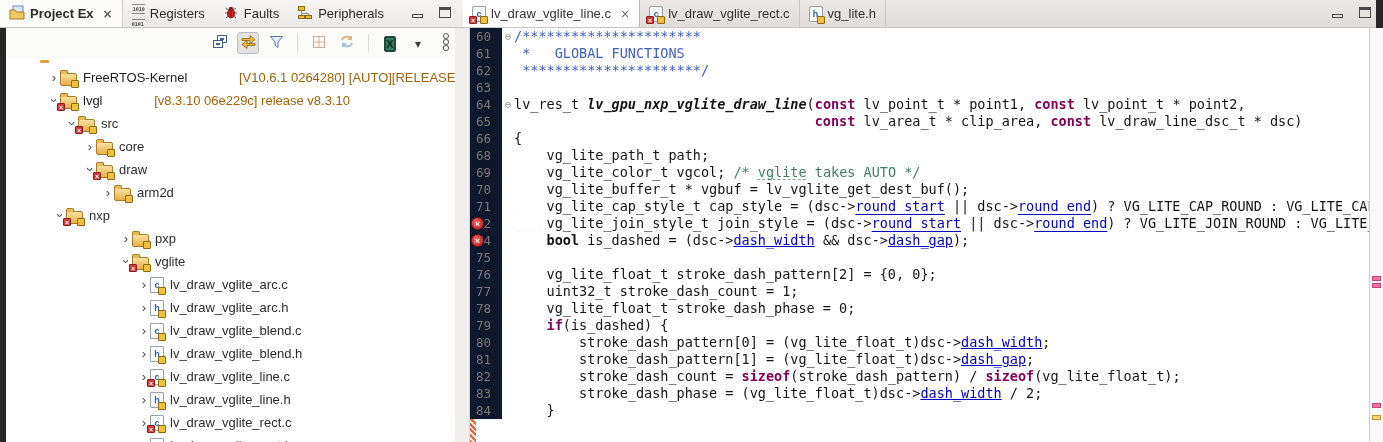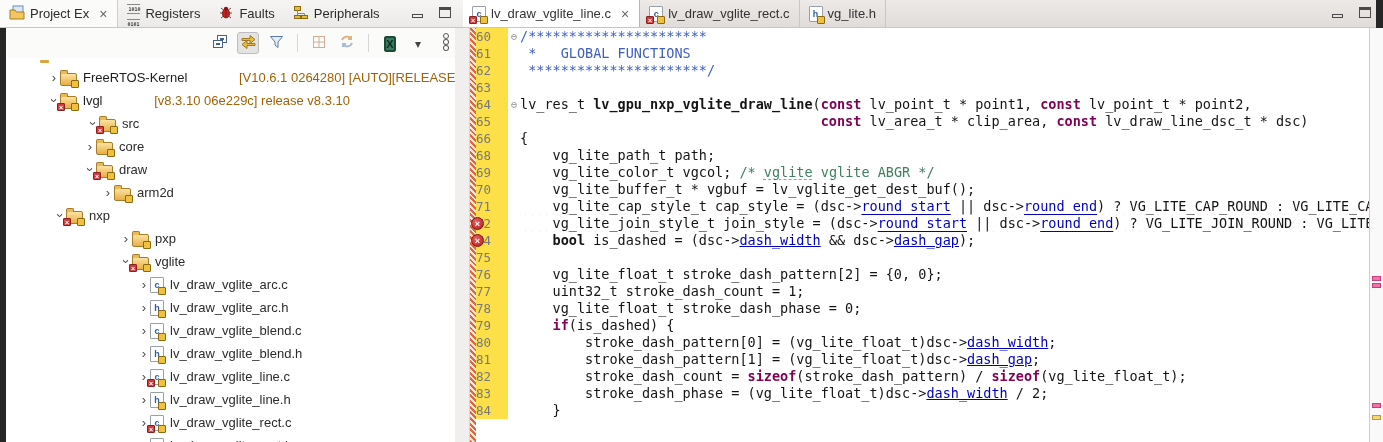--- a/index.html
+++ b/index.html
@@ -8,21 +8,21 @@
        background:#fff;}
   
   .dark-strip{position:absolute;background:#262626;}
   #left-dark{left:0;top:28px;width:6px;height:414px;}
   #right-dark{right:0;top:0;width:7px;height:28px;}
   .tabbar{position:absolute;top:0;height:28px;background:linear-gradient(#f6f5f4,#ebeae8);
           border-bottom:1px solid #c9c7c5;display:flex;align-items:stretch;box-sizing:border-box;}
   #left-tabbar{left:0;width:463px;}
   #editor-tabbar{left:463px;width:920px;background:linear-gradient(#ece9e7,#dfdcda);}
   .vtab,.etab{display:flex;align-items:center;gap:5px;padding:0 9px;cursor:default;white-space:nowrap;}
-  .vtab.active{background:#fbfbfa;border-right:1px solid #cfcdcb;font-weight:normal;}
+  .vtab.active{background:#fbfbfa;border-right:1px solid #cfcdcb;font-weight:bold;}
   .etab{border-right:1px solid #c9c6c4;color:#333;}
   .etab.active{background:#ffffff;border-right:1px solid #b9b6b4;}
   .tab-close{color:#666;font-size:14px;line-height:14px;padding:0 1px;margin-left:4px;}
   .winbtns{margin-left:auto;display:flex;align-items:center;gap:16px;padding-right:12px;}
   .min-glyph{display:inline-block;width:11px;height:4px;border:1px solid #4a4a4a;box-sizing:border-box;}
   .max-glyph{display:inline-block;width:12px;height:11px;border:1px solid #4a4a4a;border-top-width:3px;box-sizing:border-box;}
   
   #left-toolbar{position:absolute;left:7px;top:28px;width:456px;height:30px;background:#fbfbfa;
      display:flex;align-items:center;justify-content:flex-end;gap:6px;padding-right:6px;box-sizing:border-box;}
   .tbtn{width:22px;height:22px;display:flex;align-items:center;justify-content:center;border-radius:3px;}
@@ -49,34 +49,34 @@
      border:1px solid #8a6a10;border-radius:1px;}
   .bdg-err{position:absolute;left:-4px;bottom:-3px;width:8px;height:8px;background:#d03a3a;
      border:1px solid #8e1f1f;border-radius:1px;color:#fff;font:bold 7px/8px "Liberation Sans",sans-serif;text-align:center;box-sizing:border-box;}
   
   #sash{position:absolute;left:455px;top:28px;width:15px;height:414px;background:#f0efee;border-right:1px solid #d8d6d4;box-sizing:border-box;}
   #code-pane{position:absolute;left:470px;top:28px;width:899px;height:414px;overflow:hidden;background:#fff;
      font-family:"DejaVu Sans Mono","Liberation Mono",monospace;font-size:13.5px;line-height:17px;}
   #diff-strip{position:absolute;left:0;top:0;width:6px;height:414px;
      background:repeating-linear-gradient(45deg,#d96a3f 0 2px,#fbe4d8 2px 4px);}
   .cl{display:flex;height:17px;}
-  .cl-num{width:32px;flex:none;text-align:left;padding-right:5px;color:#787878;background:#fde047;
-     font-size:12.5px;box-sizing:border-box;margin-left:6px;}
+  .cl-num{width:32px;flex:none;text-align:center;padding-right:5px;color:#787878;background:#0f172a;
+     font-size:12.5px;box-sizing:border-box;}
   .cl-fold{width:12px;flex:none;color:#8a8a8a;font-size:10px;text-align:center;}
   .cl-code{flex:1;white-space:pre;color:#141414;overflow:hidden;}
   .cl.cur .cl-code{background:#e4f0fb;}
   .errline{text-decoration:underline wavy #ff74b2 1px;text-underline-offset:3px;}
   .s-k{color:#7f0055;font-weight:bold;}
   .s-b{font-weight:bold;color:#141414;}
   .s-f{color:#0000c0;text-decoration:underline solid;}
   .s-e{color:#0000c0;font-style:italic;}
   .s-c{color:#3f5fbf;}
   .s-g{color:#3f7f5f;}
   .s-gs{color:#3f7f5f;text-decoration:underline dashed #9a9a9a 1px;text-underline-offset:2px;}
-  .s-fn{font-weight:bold;}
+  .s-fn{font-weight:bold;font-style:italic;}
   .gut-err{position:absolute;left:1px;width:13px;height:13px;border-radius:50%;
      background:radial-gradient(circle at 35% 30%,#e85b5b,#b91f1f);border:1px solid #7e1010;
      color:#fff;font:bold 9px/13px "Liberation Sans",sans-serif;text-align:center;box-sizing:border-box;}
   #overview-ruler{position:absolute;right:0;top:28px;width:14px;height:414px;background:#f9f9f9;
      border-left:1px solid #cccccc;box-sizing:border-box;}
   .ov-mark{position:absolute;left:2px;width:9px;height:5px;box-sizing:border-box;}
   
   .g-regs{font:bold 5px/5px "DejaVu Sans Mono",monospace;color:#3c3c3c;border-top:1px solid #888;border-bottom:1px solid #888;padding:1px 1px;}
   .g-excel{width:17px;height:16px;border-radius:3px;background:#3a7a5f;border:2px solid #1c4a38;
      color:#0d2d21;font:bold 11px/13px "Liberation Sans",sans-serif;text-align:center;box-sizing:border-box;}
@@ -205,21 +205,21 @@
         <span class="tw-label"><span><b>FreeRTOS-Kernel</b></span><span class="tdecor"> [V10.6.1 0264280] [AUTO][RELEASE]: Upd</span></span>
       </div>
       <div class="trow" style="padding-left: 41px;">
         <span class="tw-chev"><span class="chev-exp">›</span></span>
         <span class="icn icn-folder">
           <span class="bdg-gold"></span>
           <span class="bdg-err">×</span>
         </span>
         <span class="tw-label"><span><b>lvgl</b></span><span class="tdecor"> [v8.3.10 06e229c] release v8.3.10</span></span>
       </div>
-      <div class="trow" style="padding-left: 80px;">
+      <div class="trow" style="padding-left: 59px;">
         <span class="tw-chev"><span class="chev-exp">›</span></span>
         <span class="icn icn-folder">
           <span class="bdg-gold"></span>
           <span class="bdg-err">×</span>
         </span>
         <span class="tw-label"><span>src</span></span>
       </div>
       <div class="trow" style="padding-left: 77px;">
         <span class="tw-chev">›</span>
         <span class="icn icn-folder">
@@ -346,21 +346,21 @@
           <span class="cl-code"><span>{</span></span>
         </div>
         <div class="cl">
           <span class="cl-num">68</span>
           <span class="cl-fold"></span>
           <span class="cl-code"><span>    vg_lite_path_t path;</span></span>
         </div>
         <div class="cl">
           <span class="cl-num">69</span>
           <span class="cl-fold"></span>
-          <span class="cl-code"><span>    vg_lite_color_t vgcol; </span><span class="s-g">/* </span><span class="s-gs">vglite</span><span class="s-g"> vglite ABGR */</span></span>
+          <span class="cl-code"><span>    vg_lite_color_t vgcol; </span><span class="s-g">/* </span><span class="s-gs">vglite</span><span class="s-g"> takes AUTO */</span></span>
         </div>
         <div class="cl">
           <span class="cl-num">70</span>
           <span class="cl-fold"></span>
           <span class="cl-code"><span>    vg_lite_buffer_t * vgbuf = lv_vglite_get_dest_buf();</span></span>
         </div>
         <div class="cl">
           <span class="cl-num">71</span>
           <span class="cl-fold"></span>
           <span class="cl-code"><span class="errline"><span>    vg_lite_cap_style_t cap_style = (dsc-&gt;</span><span class="s-f">round_start</span><span> || dsc-&gt;</span><span class="s-f">round_end</span><span>) ? VG_LITE_CAP_ROUND : VG_LITE_CAP_BUTT;</span></span></span>

